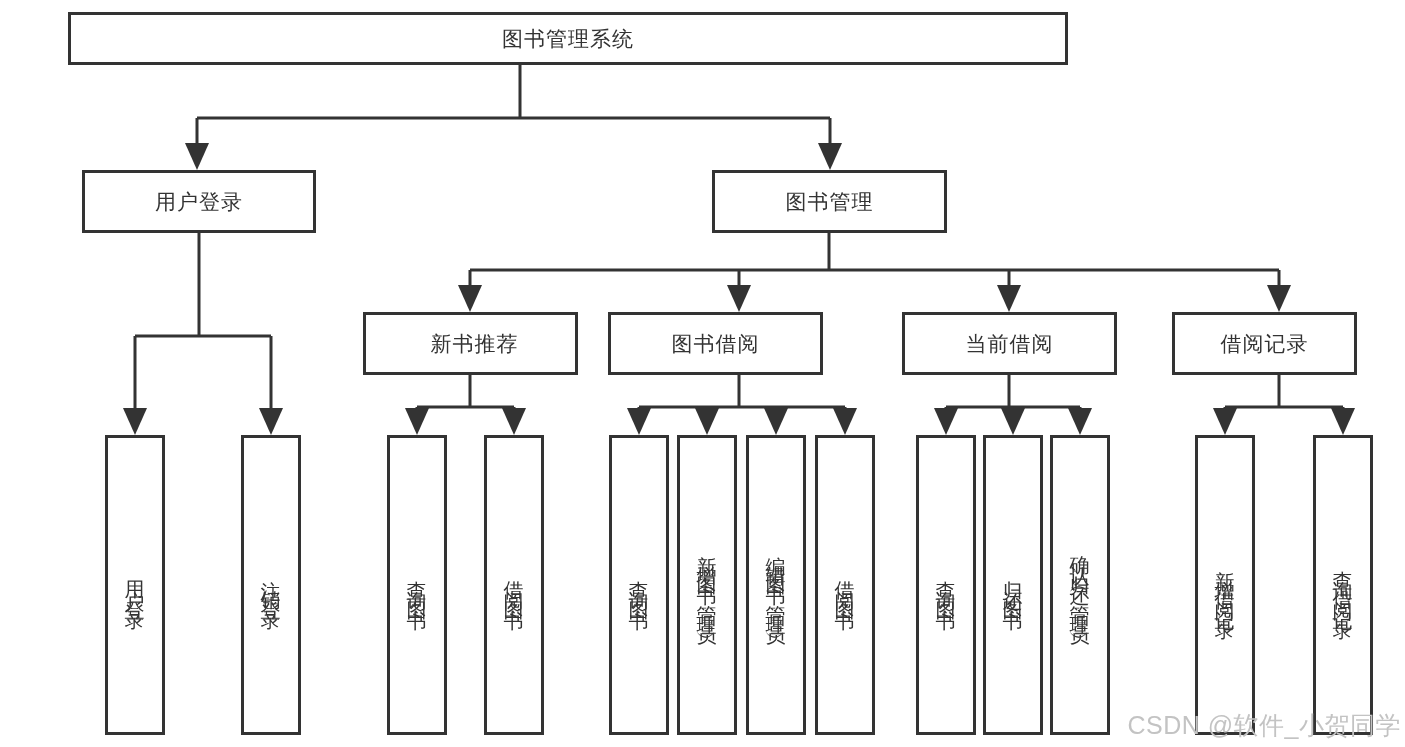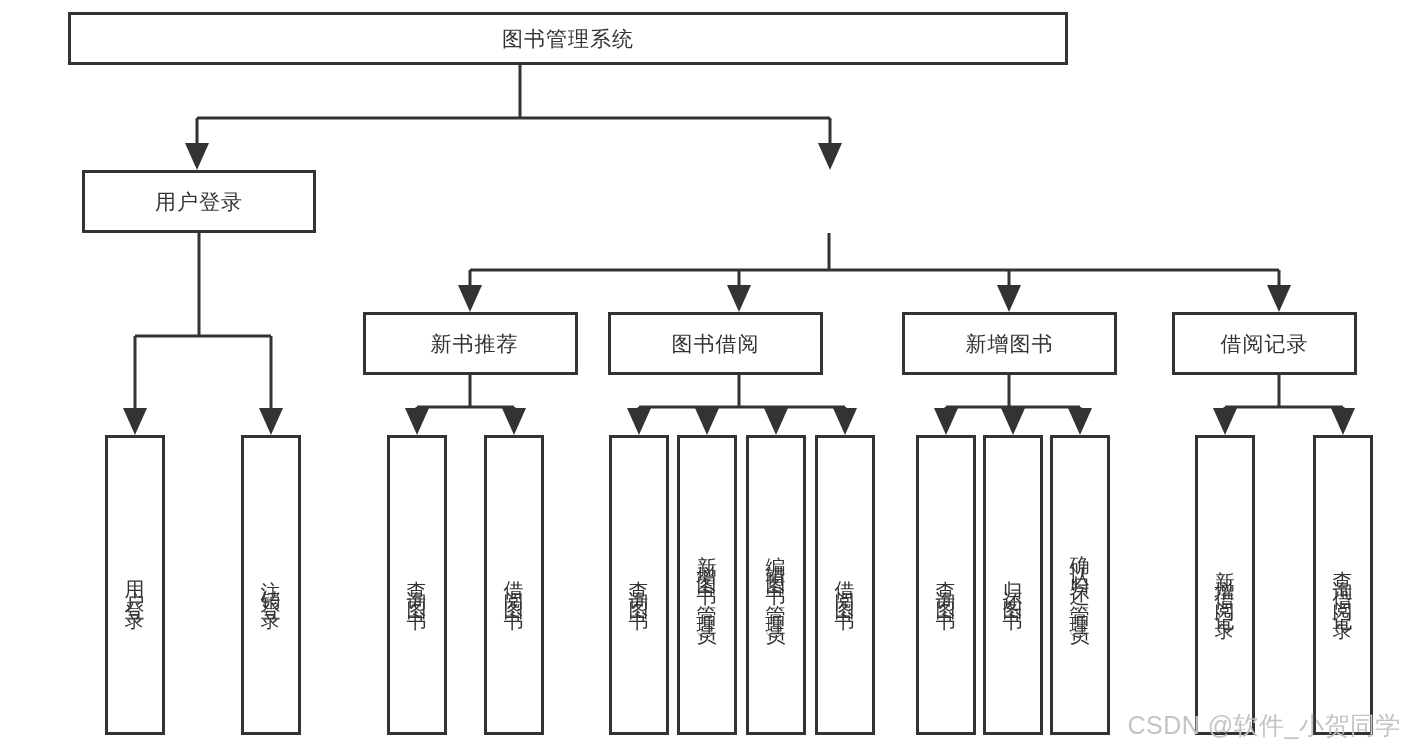--- a/index.html
+++ b/index.html
@@ -132,29 +132,32 @@
     </g>
   </svg>
 
   <div class="node root-box">
     <span class="hlabel">图书管理系统</span>
   </div>
 
   <div class="node lvl2" style="left:82px; width:234px;">
     <span class="hlabel">用户登录</span>
   </div>
+  <div class="node lvl2" style="left:712px; width:235px;">
+    <span class="hlabel">图书管理</span>
+  </div>
 
   <div class="node lvl3" style="left:363px; width:215px;padding-left:8px;">
     <span class="hlabel">新书推荐</span>
   </div>
   <div class="node lvl3" style="left:608px; width:215px;">
     <span class="hlabel">图书借阅</span>
   </div>
   <div class="node lvl3" style="left:902px; width:215px;">
-    <span class="hlabel">新增图书</span>
+    <span class="hlabel">当前借阅</span>
   </div>
   <div class="node lvl3" style="left:1172px; width:185px;">
     <span class="hlabel">借阅记录</span>
   </div>
 
   <div class="node leaf" style="left:105px;">
     <span class="vlabel">用户登录</span>
   </div>
   <div class="node leaf" style="left:241px;">
     <span class="vlabel">注销登录</span>

